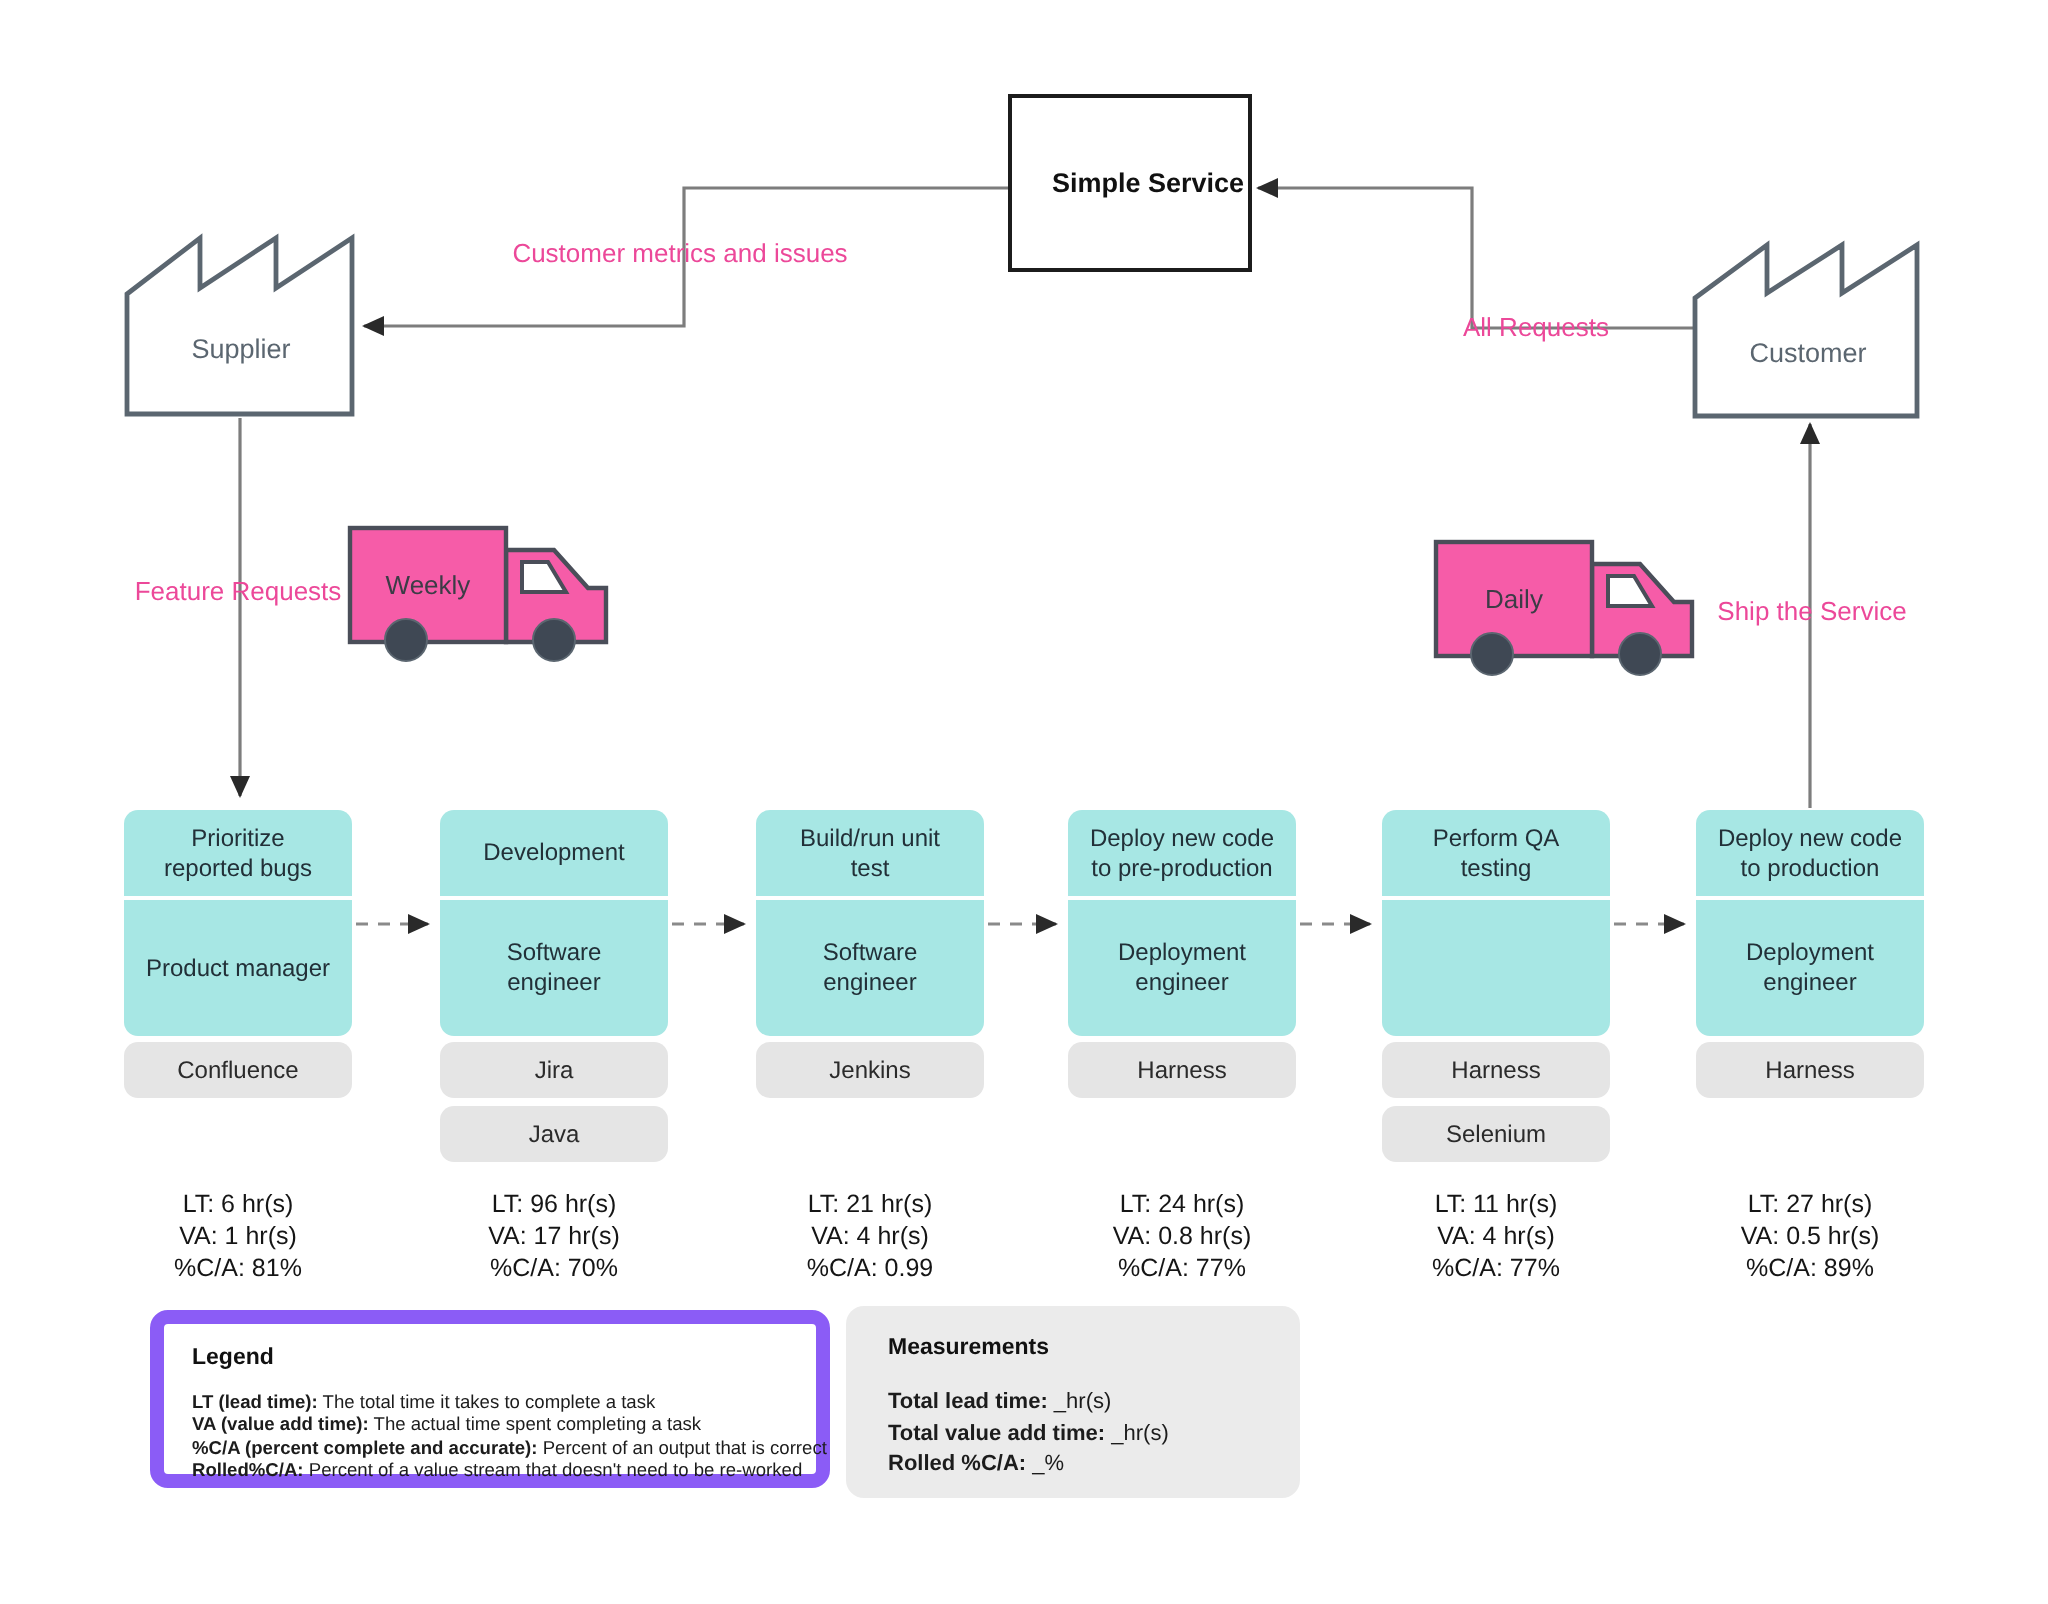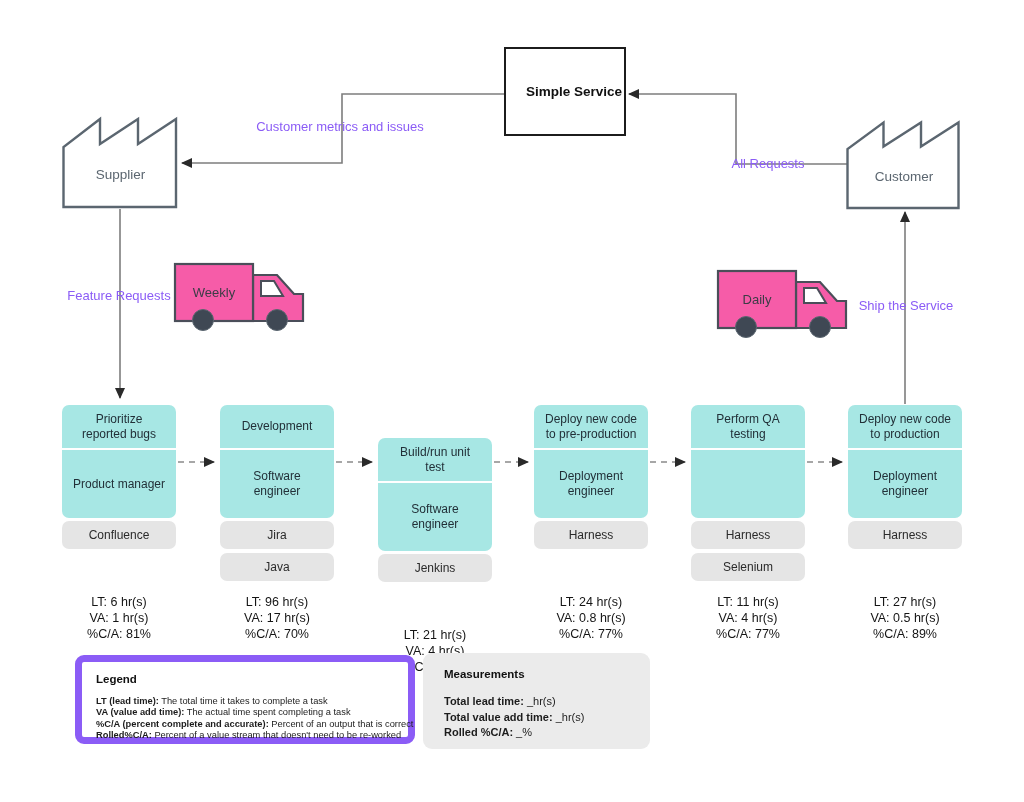--- a/index.html
+++ b/index.html
@@ -4,21 +4,21 @@
 <style>
   * { margin:0; padding:0; box-sizing:border-box; }
   html,body { background:#ffffff; }
   body { font-family:"Liberation Sans", sans-serif; color:#1a1a1a; }
   #canvas { position:relative; width:1024px; height:802px; background:#ffffff; overflow:hidden; }
 
   
   #connectors { position:absolute; left:0; top:0; width:1024px; height:802px; pointer-events:none; }
 
   
-  .flow-label { position:absolute; font-size:13px; font-weight:500; color:#8b5cf6; text-align:center; white-space:nowrap; }
+  .flow-label { position:absolute; font-size:13px; font-weight:500; color:#ec4899; text-align:center; white-space:nowrap; }
 
   
   .service-box { position:absolute; left:504px; top:47px; width:122px; height:89px;
     background:#ffffff; border:2px solid #1c1c1c; display:flex; align-items:center; justify-content:center;
     font-size:13.5px; font-weight:600; color:#111;padding-left:18px; }
 
   
   .factory { position:absolute;padding-left:40px; }
   .factory svg { position:absolute; left:0; top:0; }
   .factory .factory-label { position:absolute; left:0; right:0; text-align:center;
@@ -153,21 +153,21 @@
     </div>
     <div class="chip c1">Jira</div>
     <div class="chip c2">Java</div>
     <div class="metrics">
       <div>LT: 96 hr(s)</div>
       <div>VA: 17 hr(s)</div>
       <div>%C/A: 70%</div>
     </div>
   </div>
 
-  <div class="col" style="left:378px;margin-top:33px;">
+  <div class="col" style="left:378px;">
     <div class="pbox">
       <div class="ptitle">Build/run unit
 test</div>
       <div class="prole">Software
 engineer</div>
     </div>
     <div class="chip c1">Jenkins</div>
     <div class="metrics">
       <div>LT: 21 hr(s)</div>
       <div>VA: 4 hr(s)</div>

